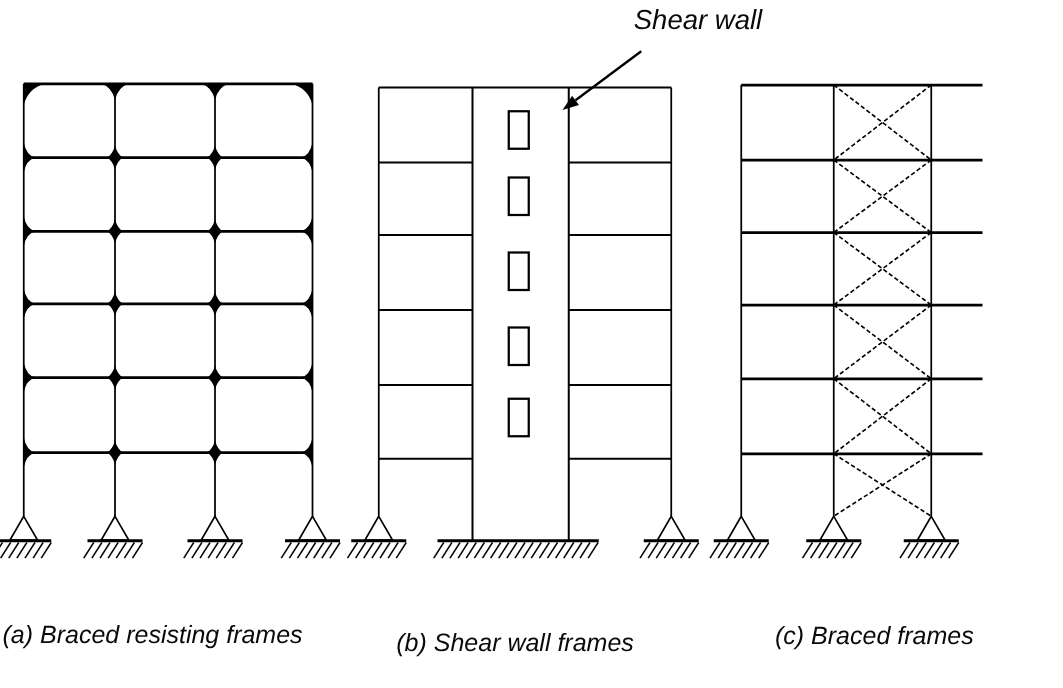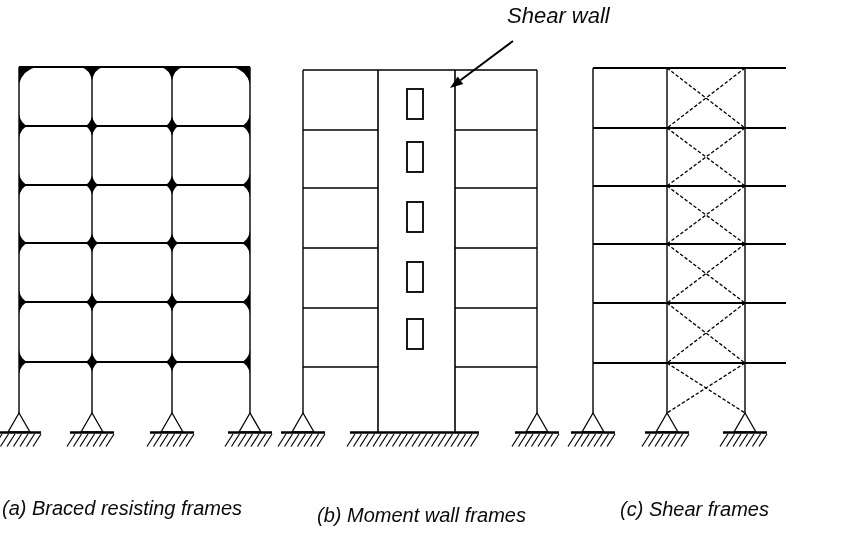--- a/index.html
+++ b/index.html
@@ -213,15 +213,15 @@
       </g>
       <g>
         <line x1="513" y1="41" x2="460.4198135960844" y2="80.22648826958785" stroke="#000000" stroke-width="1.9" stroke-linecap="butt"></line>
         <path d="M 450 88 L 457.6691863684001 76.53947730481953 L 463.1704408237687 83.91349923435617 Z" fill="#000000" stroke="none" stroke-width="1.3"></path>
       </g>
     </svg>
 
   <div id="shear-wall-label">Shear wall</div>
 
   <div class="caption" id="cap-a">(a) Braced resisting frames</div>
-  <div class="caption" id="cap-b">(b) Moment wall frames</div>
-  <div class="caption" id="cap-c">(c) Shear frames</div>
+  <div class="caption" id="cap-b">(b) Shear wall frames</div>
+  <div class="caption" id="cap-c">(c) Braced frames</div>
 </div>
 
 </body></html>

